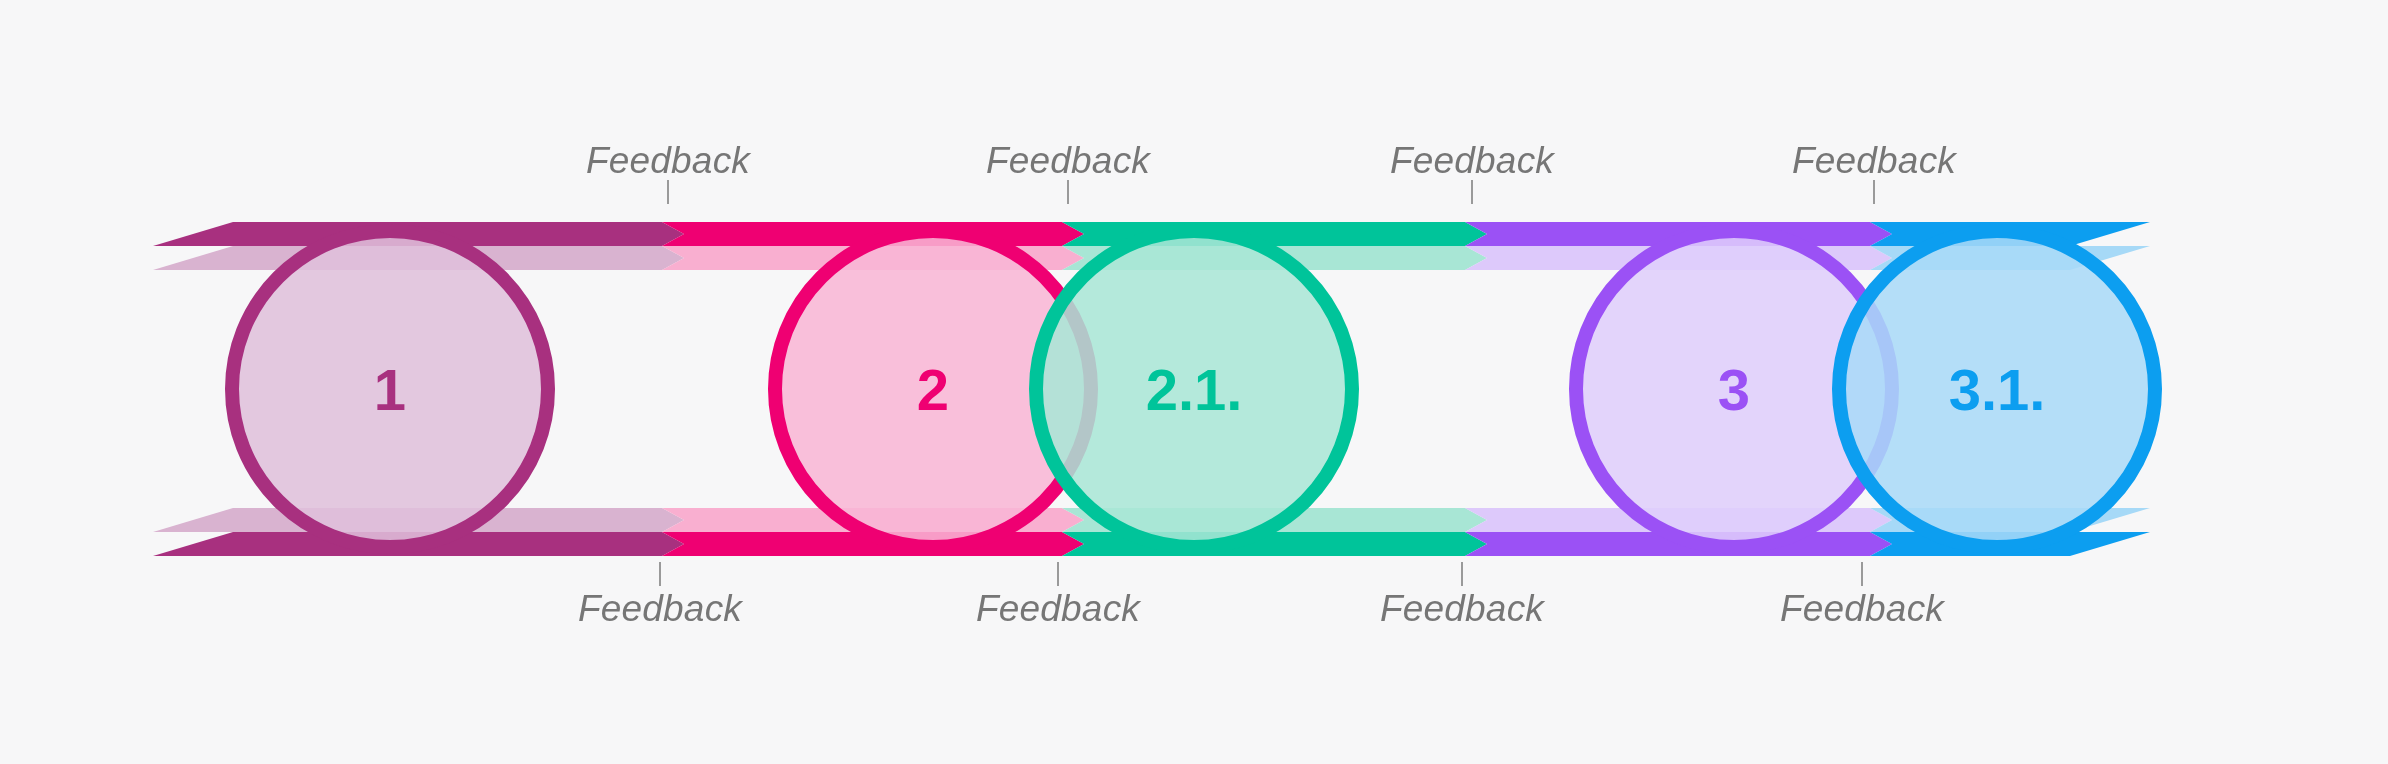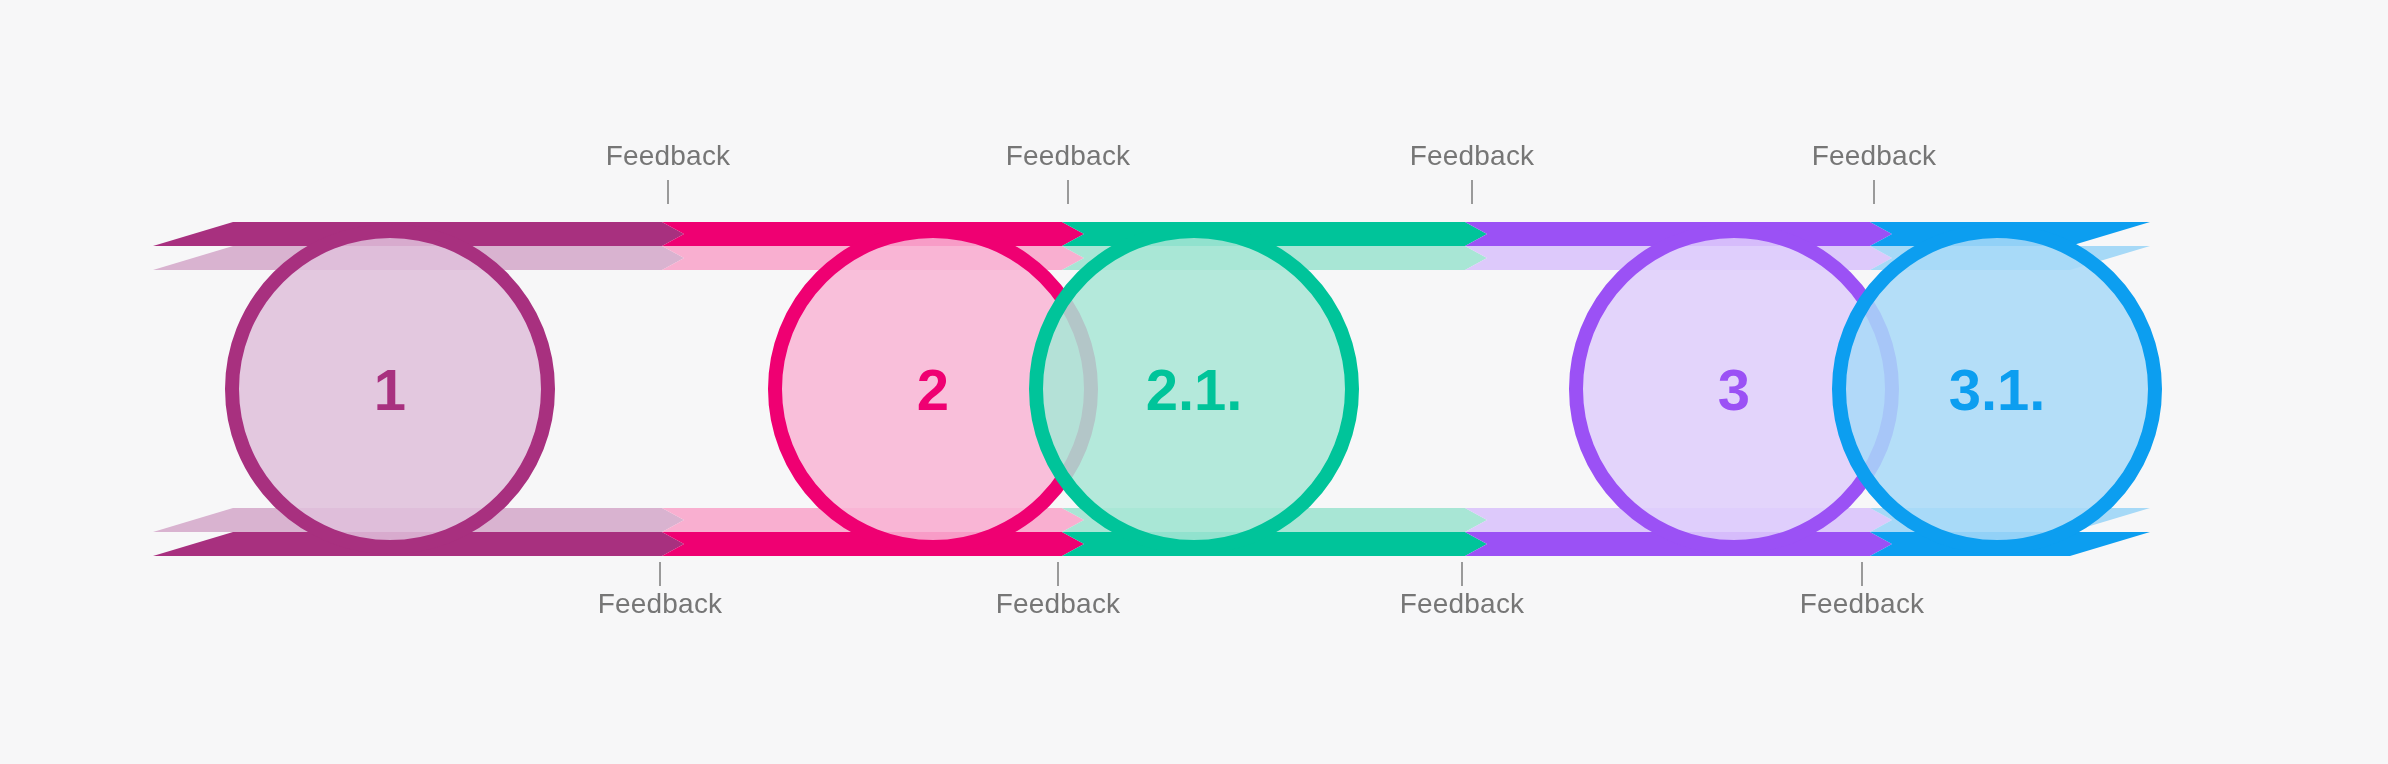--- a/index.html
+++ b/index.html
@@ -6,25 +6,26 @@
   body{
     width:2388px;height:764px;
     background:#f7f7f8;
     font-family:"Liberation Sans","DejaVu Sans",sans-serif;
     overflow:hidden;
   }
   #stage{position:relative;width:2388px;height:764px;}
   #svg{position:absolute;left:0;top:0;width:2388px;height:764px;}
   .fb-label{
     position:absolute;
-    font-size:28px;
+    font-size:37px;
     color:#767676;
     letter-spacing:.2px;
     white-space:nowrap;
     transform:translateX(-50%);
+    font-style:italic;
   }
 </style>
 </head>
 <body>
 
 <div id="stage">
   <svg id="svg" viewBox="0 0 2388 764">
       <g>
         <g>
           <path d="M 153 246 L 233 222 L 662 222 L 684 234 L 662 246 L 153 246 Z" fill="#a8307f"></path>

